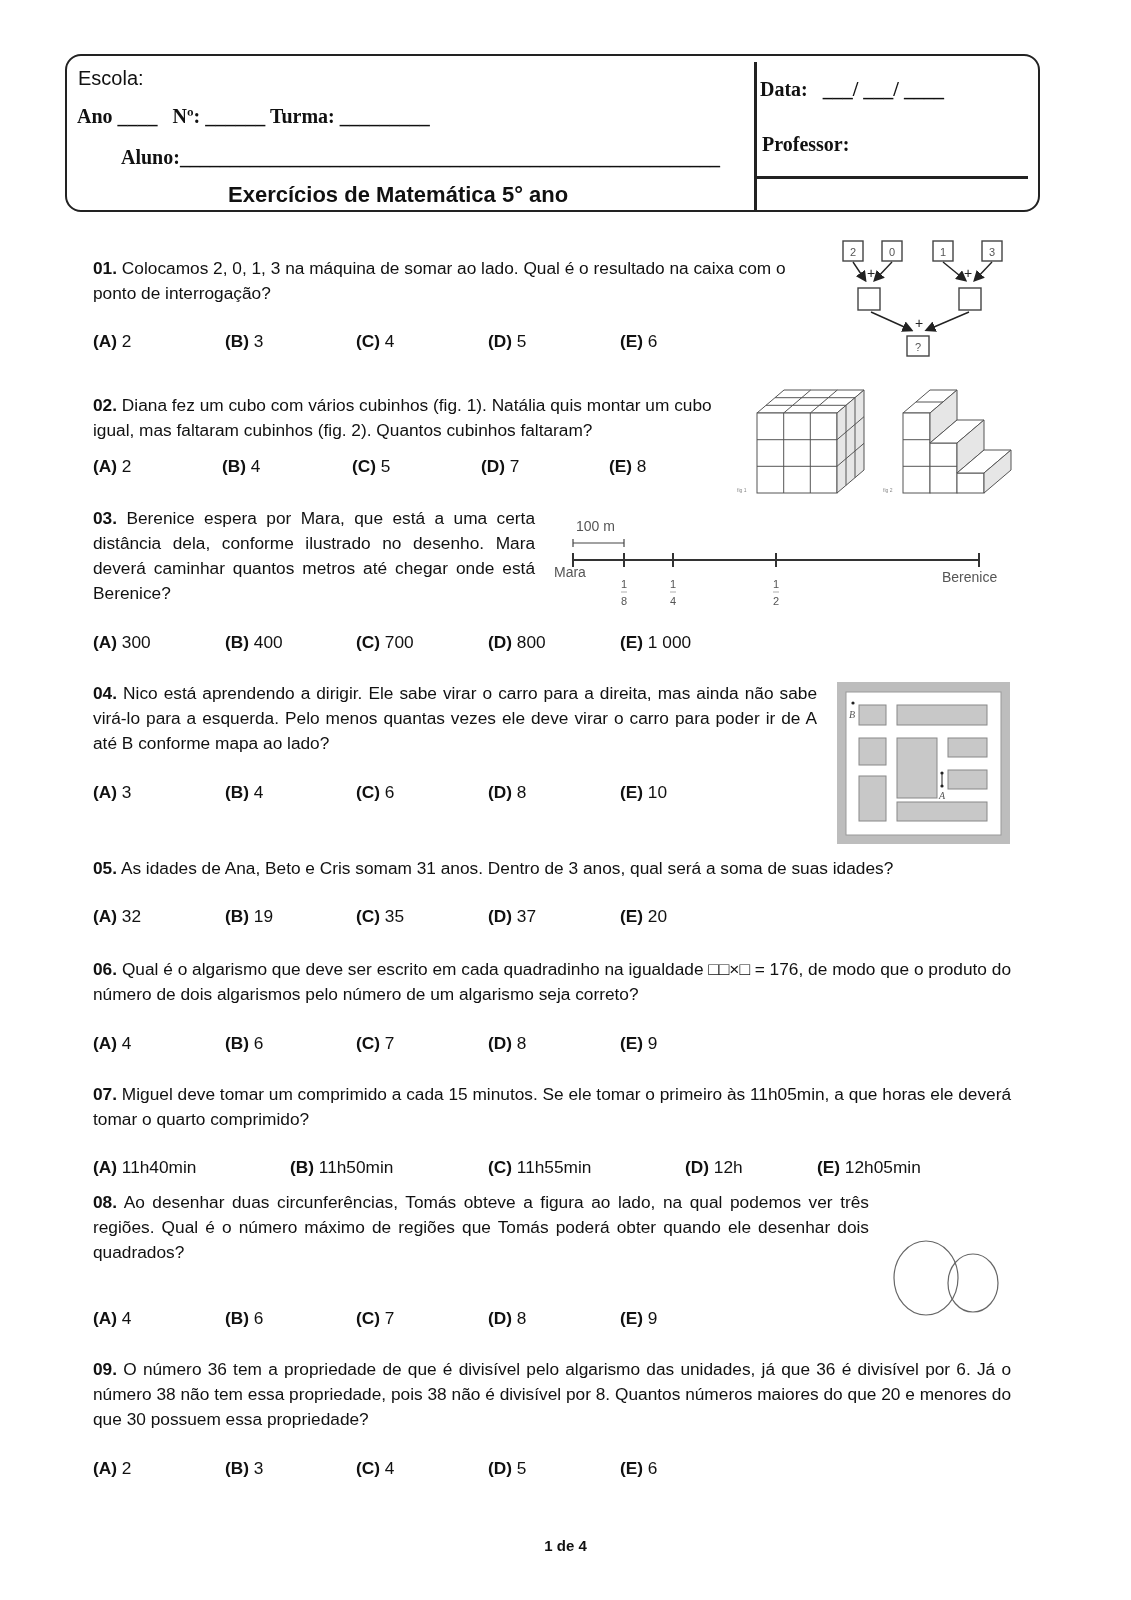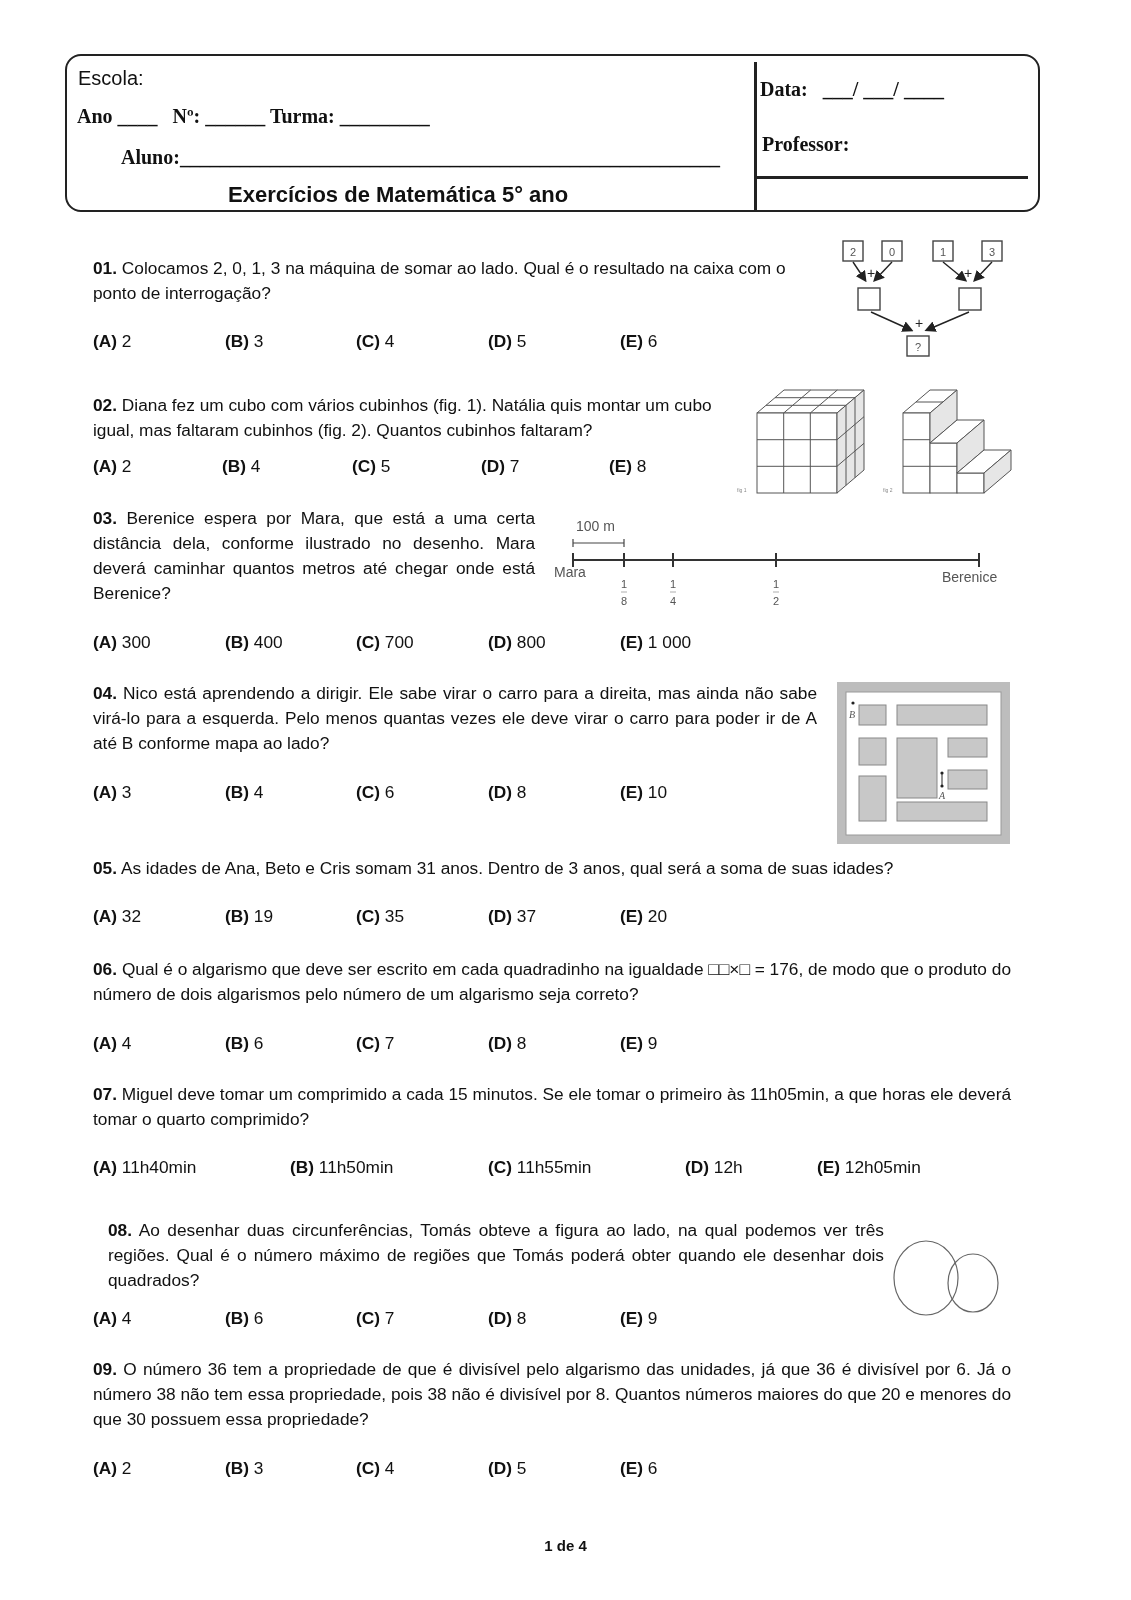--- a/index.html
+++ b/index.html
@@ -243,21 +243,21 @@
   <span>Miguel deve tomar um comprimido a cada 15 minutos. Se ele tomar o primeiro às 11h05min, a que horas ele deverá tomar o quarto comprimido?</span>
 </div>
 <div class="opts" style="top:1157px;">
   <span class="opt" style="left:0"><b>(A)</b> <span>11h40min</span></span>
   <span class="opt" style="left:197px"><b>(B)</b> <span>11h50min</span></span>
   <span class="opt" style="left:395px"><b>(C)</b> <span>11h55min</span></span>
   <span class="opt" style="left:592px"><b>(D)</b> <span>12h</span></span>
   <span class="opt" style="left:724px"><b>(E)</b> <span>12h05min</span></span>
 </div>
 
-<div class="q justify" style="top:1218px; width:776px;margin-left:15px;">
+<div class="q justify" style="top:1190px; width:776px;">
   <span class="num">08.</span>
   <span>Ao desenhar duas circunferências, Tomás obteve a figura ao lado, na qual podemos ver três regiões. Qual é o número máximo de regiões que Tomás poderá obter quando ele desenhar dois quadrados?</span>
 </div>
 <div class="opts" style="top:1308px;">
   <span class="opt" style="left:0"><b>(A)</b> <span>4</span></span>
   <span class="opt" style="left:132px"><b>(B)</b> <span>6</span></span>
   <span class="opt" style="left:263px"><b>(C)</b> <span>7</span></span>
   <span class="opt" style="left:395px"><b>(D)</b> <span>8</span></span>
   <span class="opt" style="left:527px"><b>(E)</b> <span>9</span></span>
 </div>

